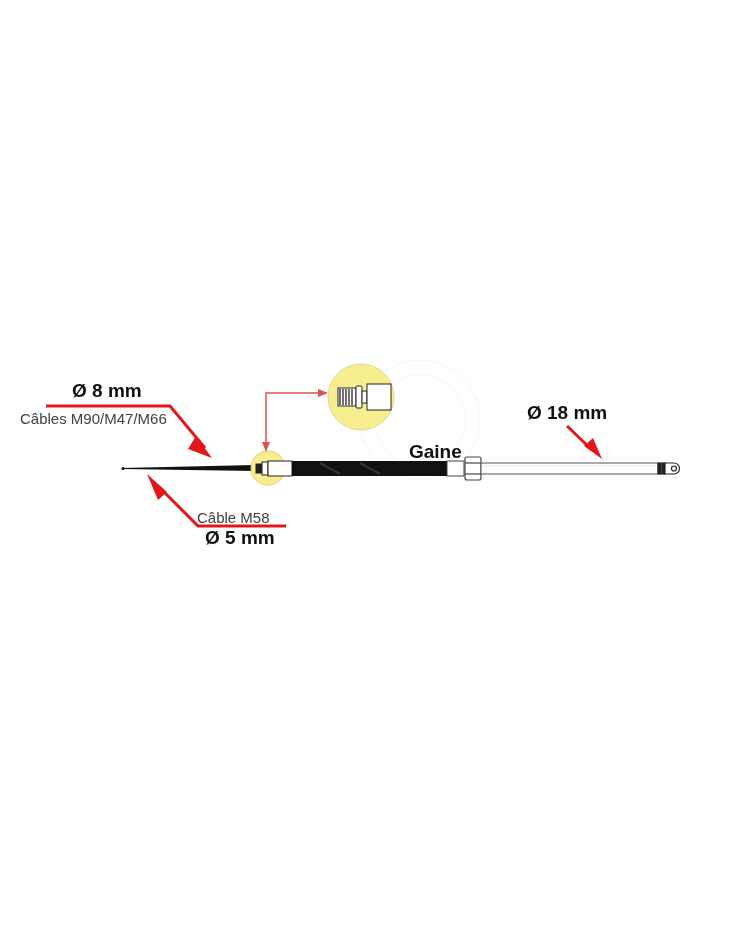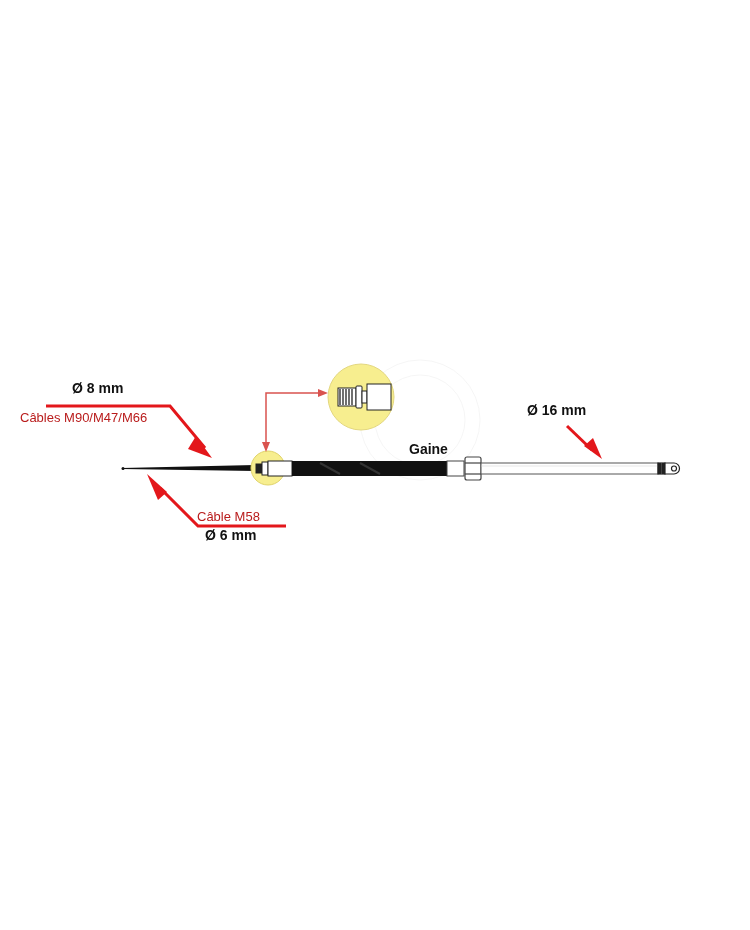--- a/index.html
+++ b/index.html
@@ -1,20 +1,20 @@
 <!DOCTYPE html>
 <html><head>
 <meta charset="utf-8">
 <style>
   html, body { margin: 0; padding: 0; background: #ffffff; }
   body { width: 750px; height: 930px; position: relative; overflow: hidden; }
   .canvas { position: absolute; left: 0; top: 0; width: 750px; height: 930px; }
   .lbl { position: absolute; font-family: "Liberation Sans", sans-serif; color: #111; white-space: nowrap; }
-  .big { font-weight: bold; font-size: 14px; }
-  .small { font-size: 13px; color: #b91c1c; }
+  .big { font-weight: bold; font-size: 19px; }
+  .small { font-size: 15px; color: #404040; }
   svg { position: absolute; left: 0; top: 0; }
 </style>
 </head>
 <body>
 
 <div class="canvas">
   <svg width="750" height="930" viewBox="0 0 750 930">
     <defs>
       <marker id="redArrow" markerWidth="10" markerHeight="10" refX="8" refY="5" orient="auto" markerUnits="userSpaceOnUse">
         <path d="M0,0 L10,5 L0,10 Z" fill="#e3171b"></path>
@@ -104,18 +104,18 @@
       <rect x="362" y="391" width="5" height="12" fill="#fff" stroke="#222" stroke-width="1"></rect>
 
       <rect x="367" y="384" width="24" height="26" fill="#fff" stroke="#222" stroke-width="1"></rect>
     </g>
   </svg>
 
   <div class="lbl big" style="left:72px; top:380px;">Ø 8 mm</div>
   <div class="lbl small" style="left:20px; top:410px;">Câbles M90/M47/M66</div>
 
   <div class="lbl small" style="left:197px; top:509px;">Câble M58</div>
-  <div class="lbl big" style="left:205px; top:527px;">Ø 6 mm</div>
+  <div class="lbl big" style="left:205px; top:527px;">Ø 5 mm</div>
 
   <div class="lbl big" style="left:409px; top:441px;">Gaine</div>
 
-  <div class="lbl big" style="left:527px; top:402px;">Ø 16 mm</div>
+  <div class="lbl big" style="left:527px; top:402px;">Ø 18 mm</div>
 </div>
 
 </body></html>

